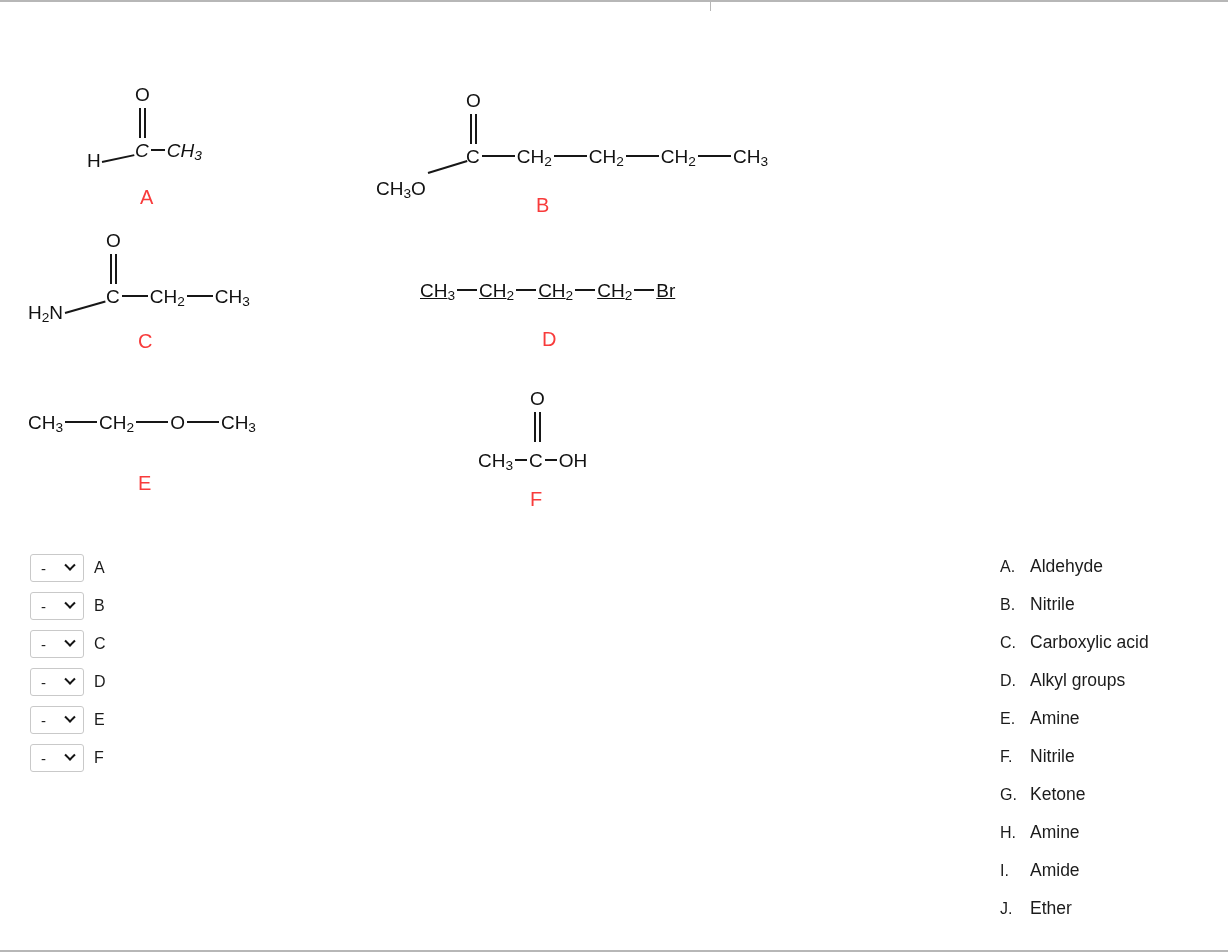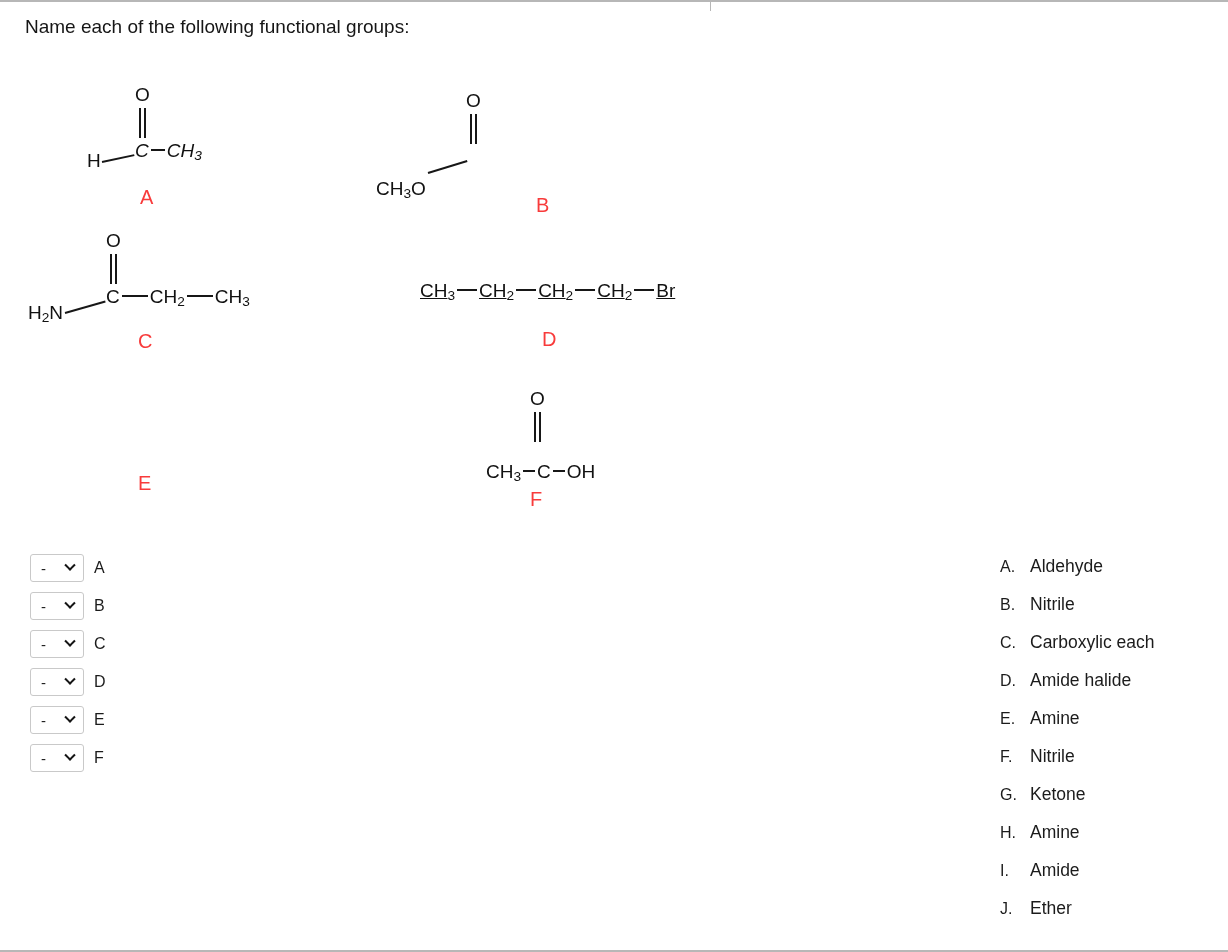--- a/index.html
+++ b/index.html
@@ -65,21 +65,21 @@
   #structD .struct-label { left: 122px; top: 48px; }
 
   #structE { left: 28px;  top: 412px; width: 300px; height: 95px; }
   #structE .chain      { left: 0; top: 0; }
   #structE .bond       { width: 32px; }
   #structE .struct-label { left: 110px; top: 60px; }
 
   #structF { left: 478px; top: 386px; width: 220px; height: 135px; }
   #structF .atom-o     { left: 52px; top: 2px; }
   #structF .dbl-bond   { left: 56px; top: 26px; }
-  #structF .chain      { left: 0;    top: 75px; margin-left: 8px; }
+  #structF .chain      { left: 0;    top: 64px; }
   #structF .bond       { width: 12px; }
   #structF .struct-label { left: 52px; top: 102px; }
 
   
   .dropdown-col { position: absolute; left: 30px; top: 554px; }
   .dd-row { display: flex; align-items: center; margin-bottom: 10px; height: 28px; }
   .select-box {
     width: 54px; height: 28px; box-sizing: border-box;
     border: 1px solid #c9c9c9; border-radius: 3px; background: #fff;
     display: flex; align-items: center; justify-content: space-between;
@@ -100,54 +100,55 @@
   .opt-label  { font-size: 17.5px; color: #1b1b1b; }
 </style>
 </head>
 <body>
 
 <div class="page">
   <div class="top-border"></div>
   <div class="top-stub"></div>
   <div class="bottom-border"></div>
 
-  <h1 class="title">Name each of the following functional groups:</h1>
 
   <div class="struct" id="structA">
     <span class="atom-o formula">O</span>
     <span class="dbl-bond"></span>
     <span class="left-group formula">H</span>
     <span class="diag-bond"></span>
     <span class="chain"><span class="atom">C</span><span class="bond"></span><span class="atom">CH<sub>3</sub></span></span>
     <span class="struct-label">A</span>
   </div>
 
   <div class="struct" id="structB">
     <span class="atom-o formula">O</span>
     <span class="dbl-bond"></span>
     <span class="left-group formula">CH<sub>3</sub>O</span>
     <span class="diag-bond"></span>
+    <span class="chain"><span class="atom">C</span><span class="bond"></span><span class="atom">CH<sub>2</sub></span><span class="bond"></span><span class="atom">CH<sub>2</sub></span><span class="bond"></span><span class="atom">CH<sub>2</sub></span><span class="bond"></span><span class="atom">CH<sub>3</sub></span></span>
     <span class="struct-label">B</span>
   </div>
 
   <div class="struct" id="structC">
     <span class="atom-o formula">O</span>
     <span class="dbl-bond"></span>
     <span class="left-group formula">H<sub>2</sub>N</span>
     <span class="diag-bond"></span>
     <span class="chain"><span class="atom">C</span><span class="bond"></span><span class="atom">CH<sub>2</sub></span><span class="bond"></span><span class="atom">CH<sub>3</sub></span></span>
     <span class="struct-label">C</span>
   </div>
 
   <div class="struct" id="structD">
     <span class="chain"><span class="atom">CH<sub>3</sub></span><span class="bond"></span><span class="atom">CH<sub>2</sub></span><span class="bond"></span><span class="atom">CH<sub>2</sub></span><span class="bond"></span><span class="atom">CH<sub>2</sub></span><span class="bond"></span><span class="atom">Br</span></span>
     <span class="struct-label">D</span>
   </div>
 
   <div class="struct" id="structE">
+    <span class="chain"><span class="atom">CH<sub>3</sub></span><span class="bond"></span><span class="atom">CH<sub>2</sub></span><span class="bond"></span><span class="atom">O</span><span class="bond"></span><span class="atom">CH<sub>3</sub></span></span>
     <span class="struct-label">E</span>
   </div>
 
   <div class="struct" id="structF">
     <span class="atom-o formula">O</span>
     <span class="dbl-bond"></span>
     <span class="chain"><span class="atom">CH<sub>3</sub></span><span class="bond"></span><span class="atom">C</span><span class="bond"></span><span class="atom">OH</span></span>
     <span class="struct-label">F</span>
   </div>
 
@@ -200,25 +201,25 @@
     <div class="opt-row">
       <span class="opt-letter">A.</span>
       <span class="opt-label">Aldehyde</span>
     </div>
     <div class="opt-row">
       <span class="opt-letter">B.</span>
       <span class="opt-label">Nitrile</span>
     </div>
     <div class="opt-row">
       <span class="opt-letter">C.</span>
-      <span class="opt-label">Carboxylic each</span>
+      <span class="opt-label">Carboxylic acid</span>
     </div>
     <div class="opt-row">
       <span class="opt-letter">D.</span>
-      <span class="opt-label">Amide halide</span>
+      <span class="opt-label">Alkyl groups</span>
     </div>
     <div class="opt-row">
       <span class="opt-letter">E.</span>
       <span class="opt-label">Amine</span>
     </div>
     <div class="opt-row">
       <span class="opt-letter">F.</span>
       <span class="opt-label">Nitrile</span>
     </div>
     <div class="opt-row">

